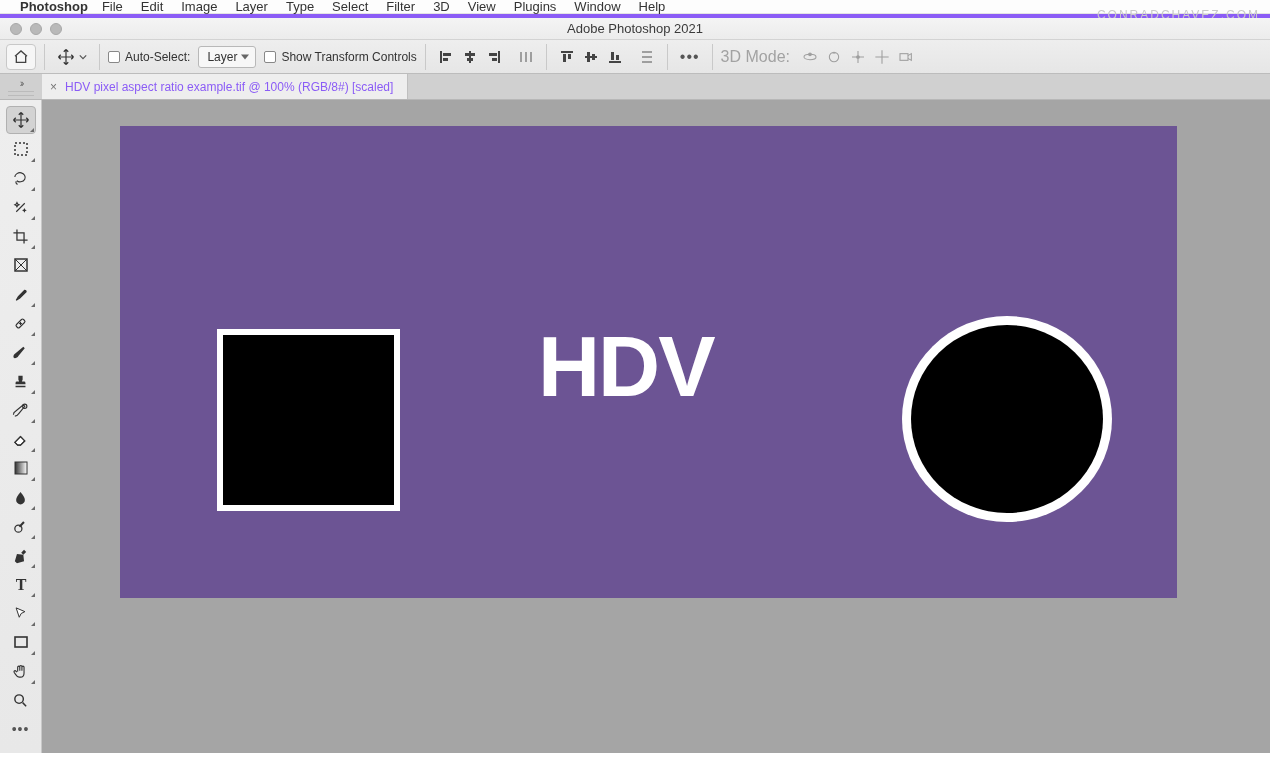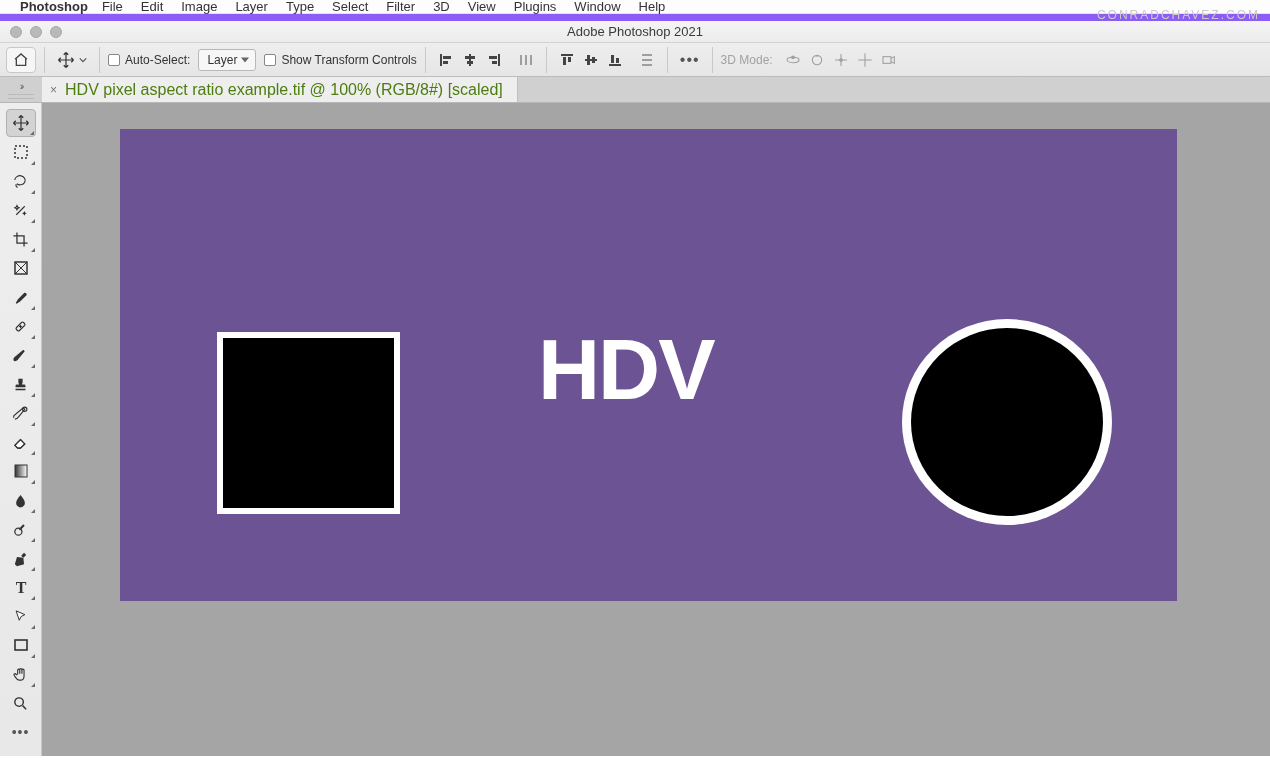--- a/index.html
+++ b/index.html
@@ -7,48 +7,48 @@
   body { background: #fff; }
 
   
   .menubar { display:flex; align-items:center; height:14px; background:#fdfdfd; border-bottom:1px solid #e4e4e4; padding:0 10px; }
   .menubar .apple { font-size:15px; margin-right:10px; }
   .menubar .appname { font-weight:700; margin-right:14px; }
   .menubar .menu-item { margin-right:18px; cursor:default; }
   .menubar .watermark { margin-left:auto; color:#c9c9c9; letter-spacing:2px; font-size:12px; font-weight:500;margin-top:16px; }
 
   
-  .window { border-top:7px solid #8b5cf6; }
+  .window { border-top:4px solid #8b5cf6; }
   .titlebar { height:22px; background:linear-gradient(#f4f4f4,#ececec); border-bottom:1px solid #d3d3d3; display:flex; align-items:center; }
   .traffic { display:flex; gap:8px; margin-left:10px; }
   .dot { width:12px; height:12px; border-radius:50%; background:#b9b9b9; border:1px solid #a8a8a8; }
   .titlebar .title { position:absolute; left:0; right:0; text-align:center; font-size:13px; color:#3a3a3a; pointer-events:none; }
 
   
   .options { height:34px; background:linear-gradient(#eeeeee,#e6e6e6); border-bottom:1px solid #bcbcbc; display:flex; align-items:center; padding:0 6px; gap:8px; }
   .home-btn { width:30px; height:26px; background:#f6f6f6; border:1px solid #c8c8c8; border-radius:4px; display:flex; align-items:center; justify-content:center; }
   .vsep { width:1px; height:26px; background:#c9c9c9; }
   .tool-ind { display:flex; align-items:center; gap:4px; padding:0 4px; }
   .chk { width:12px; height:12px; border:1px solid #888; border-radius:2px; background:#fff; display:inline-block; }
   .lbl { font-size:12px; color:#333; }
   .select { height:22px; border:1px solid #b8b8b8; border-radius:3px; background:#f7f7f7; display:flex; align-items:center; padding:0 18px 0 8px; position:relative; font-size:12px; }
   .select::after { content:""; position:absolute; right:6px; top:50%; width:0;height:0; border-left:4px solid transparent; border-right:4px solid transparent; border-top:5px solid #666; transform:translateY(-50%); }
   .align-group { display:flex; gap:0; }
   .align-btn { width:22px; height:22px; display:flex; align-items:center; justify-content:center; margin:0 1px; border-radius:3px; }
   .align-btn svg { display:block; }
   .more-dots { font-size:16px; letter-spacing:1px; color:#555; padding:0 4px; }
-  .mode3d { color:#a2a2a2; font-size:12px; }
+  .mode3d { color:#a2a2a2; font-size:16px; }
   .mode3d-icons svg { opacity:.45; }
 
   
   .tabbar { height:26px; background:#d0d0d0; border-bottom:1px solid #b7b7b7; display:flex; align-items:stretch; }
   .tabbar .panel-toggle { width:42px; display:flex; align-items:center; justify-content:center; color:#666; font-size:10px; flex-direction:column;}
   .tab { background:#eeeeee; border-right:1px solid #bfbfbf; display:flex; align-items:center; padding:0 14px 0 8px; gap:8px; }
   .tab .close { color:#777; font-size:12px; }
-  .tab .name { font-size:16px; color:#4d7c0f; }
+  .tab .name { font-size:12px; color:#8b5cf6; }
 
   
   .workarea { display:flex; height: calc(761px - 26px - 22px - 34px - 26px); }
   .toolbox { width:42px; background:linear-gradient(#eeeeee,#e8e8e8); border-right:1px solid #c8c8c8; display:flex; flex-direction:column; align-items:center; padding-top:6px; }
   .tool { width:30px; height:28px; margin:0 0 1px 0; border-radius:4px; display:flex; align-items:center; justify-content:center; position:relative; }
   .tool.active { background:#d3d3d3; border:1px solid #b1b1b1; }
   .tool .tri { position:absolute; right:1px; bottom:1px; width:0; height:0; border-left:4px solid transparent; border-bottom:4px solid #6a6a6a; }
   .canvas-wrap { flex:1; background:#a5a5a5; position:relative; overflow:hidden; }
   .canvas { position:absolute; left:78px; top:26px; width:1057px; height:472px; background:#6c5494; }
   .square { position:absolute; left:97px; top:203px; width:183px; height:182px; background:#fff; padding:6px; }

